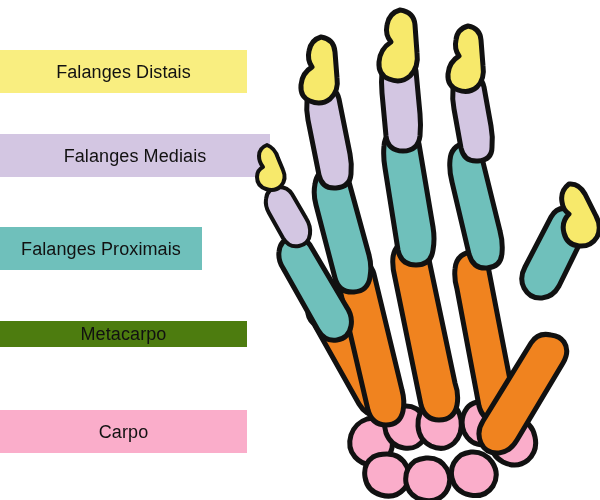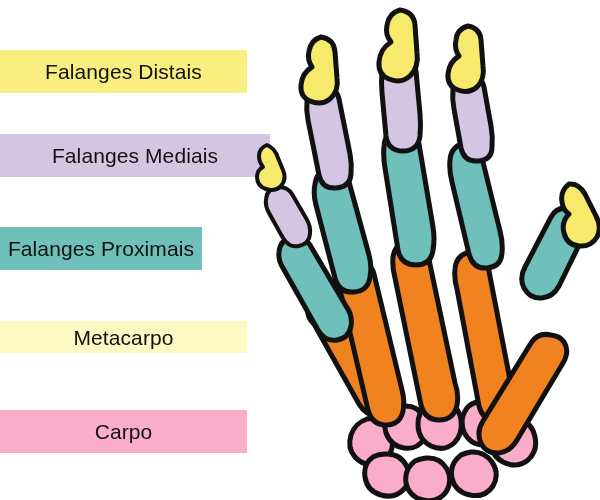--- a/index.html
+++ b/index.html
@@ -26,21 +26,21 @@
   }
   .legend-item {
     position: absolute;
     left: 0;
     display: flex;
     align-items: center;
     justify-content: center;
     box-sizing: border-box;
   }
   .legend-label {
-    font-size: 21px;
+    font-size: 18px;
     color: #111111;
     line-height: 1;
     white-space: nowrap;
     letter-spacing: 0.1px;
   }
 
   
   #hand-figure {
     position: absolute;
     left: 255px;
@@ -78,21 +78,21 @@
     </div>
 
     <div class="legend-item" style="top:134px; width:270px; height:43px; background:#D3C6E2;">
       <span class="legend-label">Falanges Mediais</span>
     </div>
 
     <div class="legend-item" style="top:227px; width:202px; height:43px; background:#6FC0BB;">
       <span class="legend-label">Falanges Proximais</span>
     </div>
 
-    <div class="legend-item" style="top:321px; width:247px; height:32px; background:#fef9c3;">
+    <div class="legend-item" style="top:321px; width:247px; height:26px; background:#4d7c0f;">
       <span class="legend-label">Metacarpo</span>
     </div>
 
     <div class="legend-item" style="top:410px; width:247px; height:43px; background:#FAADCA;">
       <span class="legend-label">Carpo</span>
     </div>
 
   </div>
 
   <div id="hand-figure">

